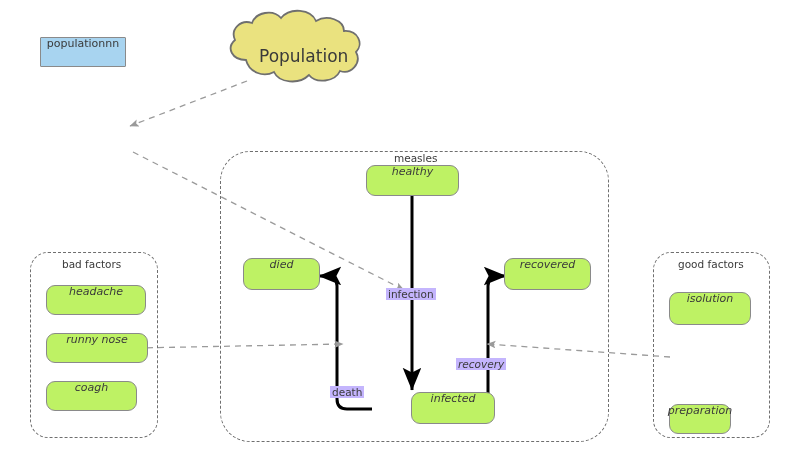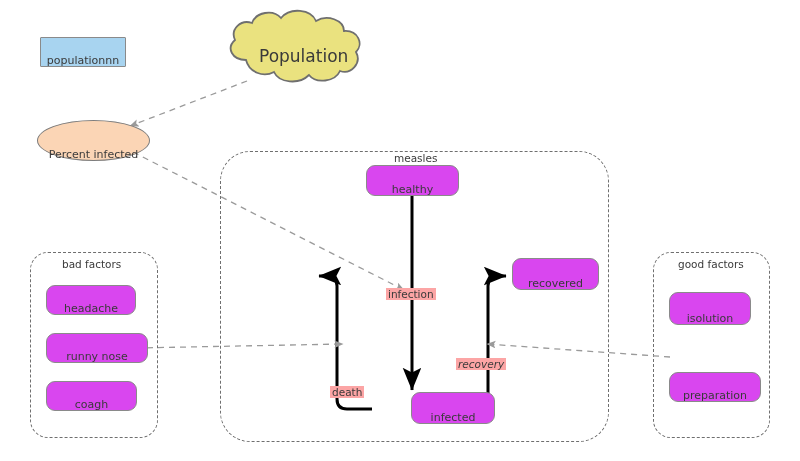--- a/index.html
+++ b/index.html
@@ -9,34 +9,35 @@
     font-family:"DejaVu Sans", sans-serif;
     overflow:hidden;
   }
   #canvas{position:relative;width:800px;height:461px;}
 
   svg.layer{position:absolute;left:0;top:0;width:800px;height:461px;overflow:visible;}
   svg.edges{z-index:1;}
 
   .node{
     position:absolute;
-    display:flex;align-items:flex-end;justify-content:center;
+    display:flex;align-items:flex-start;justify-content:center;
     box-sizing:border-box;
     color:#3a3a3a;
     font-size:11px;
     line-height:1;
     white-space:nowrap;
     z-index:3;
   }
 
   
   .statebox{
-    background:#d946ef;
+    background:#bef264;
     border:1.4px solid #8a8a8a;
     border-radius:9px;
+    font-style:italic;
   }
 
   
   .bluebox{
     background:#a8d4f0;
     border:1.4px solid #8a8a8a;
     border-radius:1px;
   }
 
   
@@ -65,21 +66,21 @@
     background:#ffffff;
     padding:0 4px;
     white-space:nowrap;
     z-index:2;
   }
 
   .edge-label{
     position:absolute;
     font-size:10.5px;
     color:#3a3a3a;
-    background:#fca5a5;
+    background:#c4b5fd;
     padding:0 2px;
     white-space:nowrap;
     z-index:4;
   }
 
   .cloud-label{
     position:absolute;
     font-size:17px;color:#3a3a3a;
     z-index:3;white-space:nowrap;
   }
@@ -133,51 +134,51 @@
              C299,85 279,83 274,72
              C263,78 249,72 246,60 Z" fill="#eae27f" stroke="#6f6f6f" stroke-width="1.8"></path>
   </svg>
 
   <div class="node bluebox" style="left:40px;top:37px;width:86px;height:30px;">
     <span>populationnn</span>
   </div>
 
   <div class="cloud-label" style="left:259px;top:46px;">Population</div>
 
-  <div class="node ellipse" style="left:37px;top:120px;width:113px;height:41px;">
-    <span>Percent infected</span>
-  </div>
 
   <div class="node statebox" style="left:366px;top:165px;width:93px;height:31px;">
     <span>healthy</span>
   </div>
 
+  <div class="node statebox" style="left:243px;top:258px;width:77px;height:32px;">
+    <span>died</span>
+  </div>
 
-  <div class="node statebox" style="left:504px;top:258px;width:87px;height:32px;margin-left:8px;">
+  <div class="node statebox" style="left:504px;top:258px;width:87px;height:32px;">
     <span>recovered</span>
   </div>
 
   <div class="node statebox" style="left:371px;top:392px;width:84px;height:32px;margin-left:40px;">
     <span>infected</span>
   </div>
 
-  <div class="node statebox" style="left:46px;top:285px;width:90px;height:30px;">
+  <div class="node statebox" style="left:46px;top:285px;width:100px;height:30px;">
     <span>headache</span>
   </div>
   <div class="node statebox" style="left:46px;top:333px;width:102px;height:30px;">
     <span>runny nose</span>
   </div>
   <div class="node statebox" style="left:46px;top:381px;width:91px;height:30px;">
     <span>coagh</span>
   </div>
 
   <div class="node statebox" style="left:669px;top:292px;width:82px;height:33px;">
     <span>isolution</span>
   </div>
-  <div class="node statebox" style="left:669px;top:372px;width:92px;height:30px;">
+  <div class="node statebox" style="left:669px;top:404px;width:62px;height:30px;">
     <span>preparation</span>
   </div>
 
   <div class="group-label" style="left:390px;top:152px;">measles</div>
 
   <div class="group-label" style="left:58px;top:258px;">bad factors</div>
 
   <div class="group-label" style="left:674px;top:258px;">good factors</div>
 
   <div class="edge-label" style="left:386px;top:288px;">infection</div>

